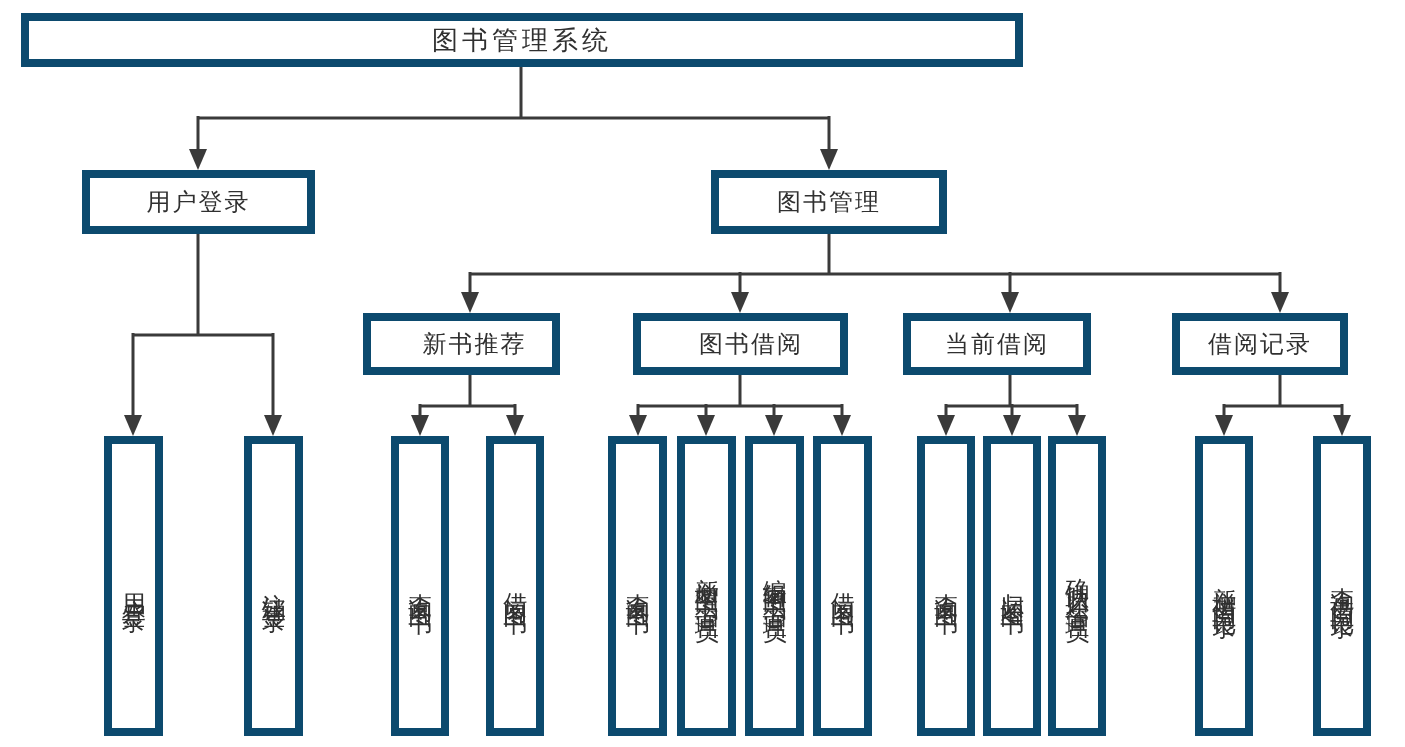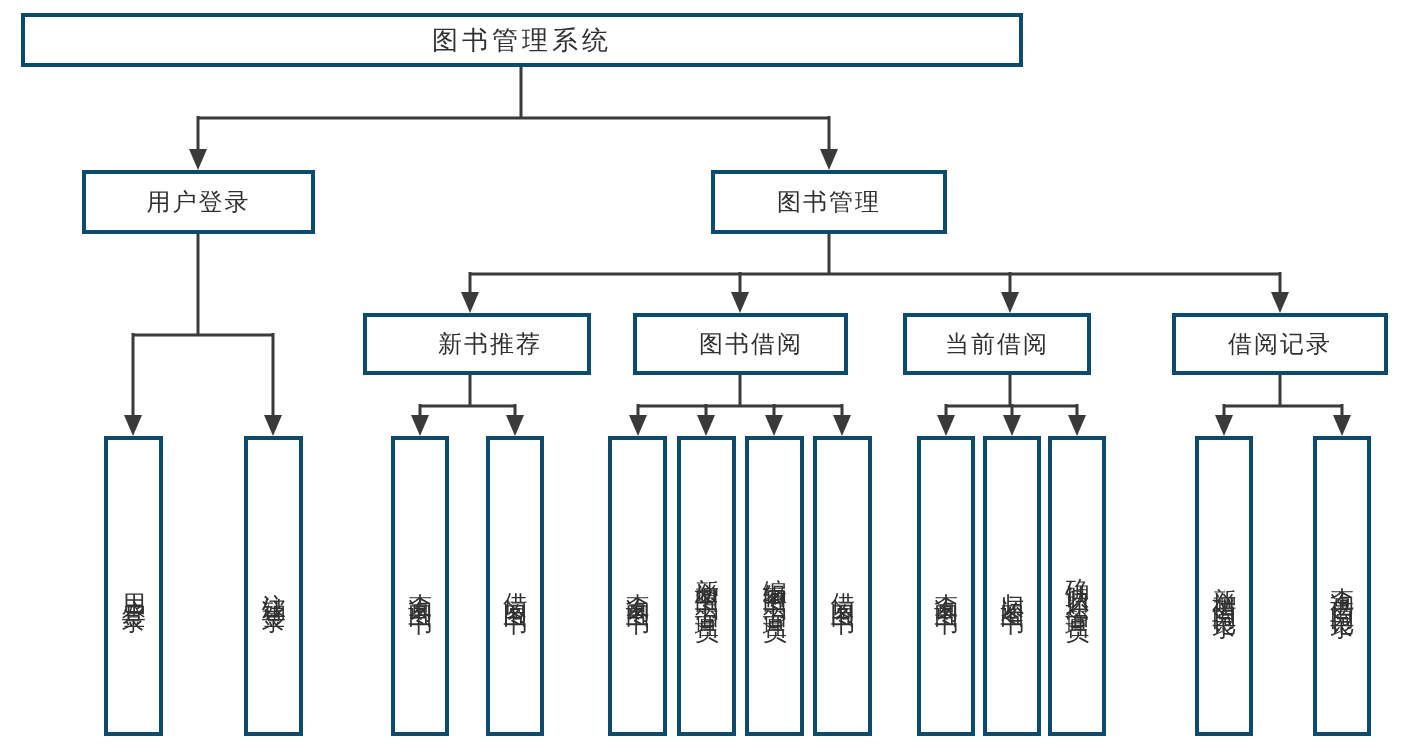--- a/index.html
+++ b/index.html
@@ -7,21 +7,21 @@
     position:relative;
     width:1405px;height:747px;
     background:#ffffff;
     font-family:"Liberation Sans",sans-serif;
     overflow:hidden;
   }
   svg.wires{position:absolute;left:0;top:0;z-index:0;}
   .box{
     position:absolute;
     background:#ffffff;
-    border:4px solid #0c4a6e;
+    border:8px solid #0c4a6e;
     box-sizing:border-box;
     display:flex;
     align-items:center;
     justify-content:center;
     color:#303030;
     z-index:1;
   }
   .h-label{
     font-size:24px;
     letter-spacing:2px;
@@ -98,30 +98,30 @@
     <span class="h-label root-label">图书管理系统</span>
   </div>
 
   <div class="box" style="left:82px;top:170px;width:233px;height:64px;">
     <span class="h-label">用户登录</span>
   </div>
   <div class="box" style="left:711px;top:170px;width:236px;height:64px;">
     <span class="h-label">图书管理</span>
   </div>
 
-  <div class="box" style="left:363px;top:313px;width:228px;height:62px;padding-left:26px;">
+  <div class="box" style="left:363px;top:313px;width:197px;height:62px;padding-left:26px;">
     <span class="h-label">新书推荐</span>
   </div>
   <div class="box" style="left:633px;top:313px;width:215px;height:62px;padding-left:21px;">
     <span class="h-label">图书借阅</span>
   </div>
   <div class="box" style="left:903px;top:313px;width:188px;height:62px;">
     <span class="h-label">当前借阅</span>
   </div>
-  <div class="box" style="left:1172px;top:313px;width:216px;height:62px;">
+  <div class="box" style="left:1172px;top:313px;width:176px;height:62px;">
     <span class="h-label">借阅记录</span>
   </div>
 
   <div class="box" style="left:104px;top:436px;width:59px;height:300px;">
     <span class="v-label">用户登录</span>
   </div>
   <div class="box" style="left:244px;top:436px;width:59px;height:300px;">
     <span class="v-label">注销登录</span>
   </div>
 

